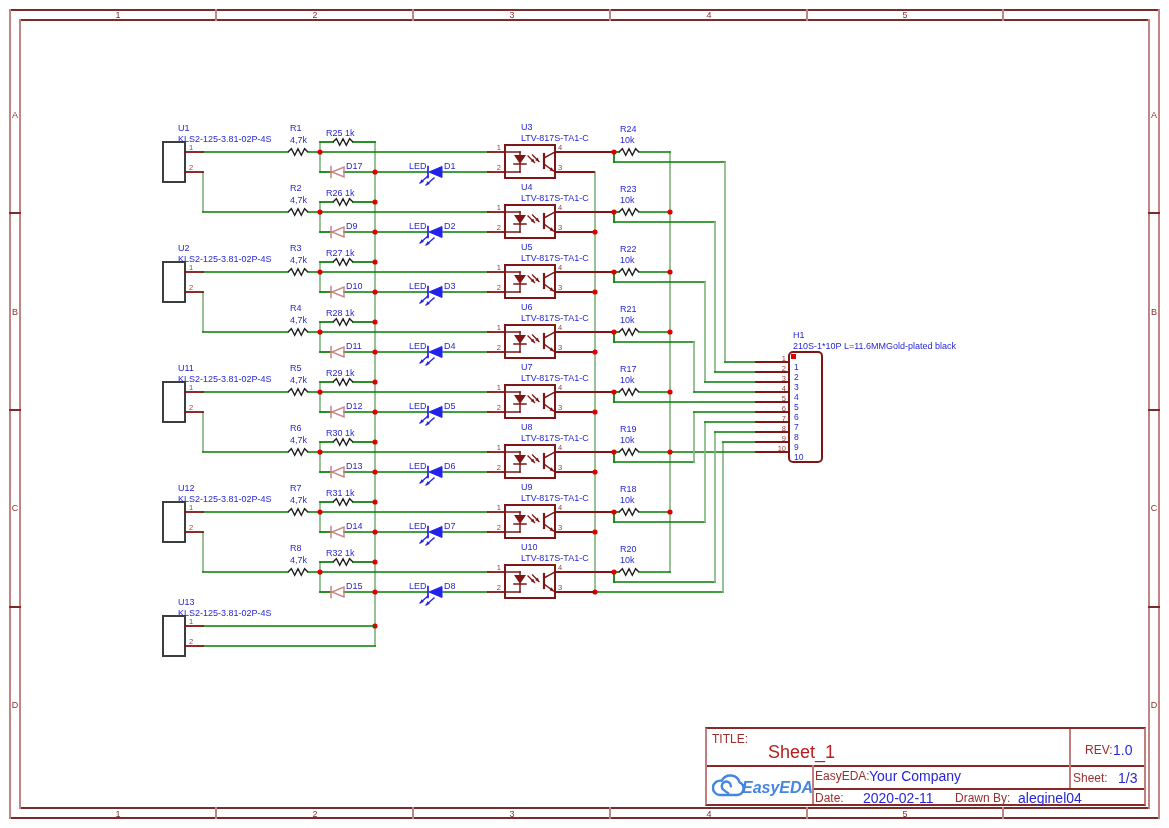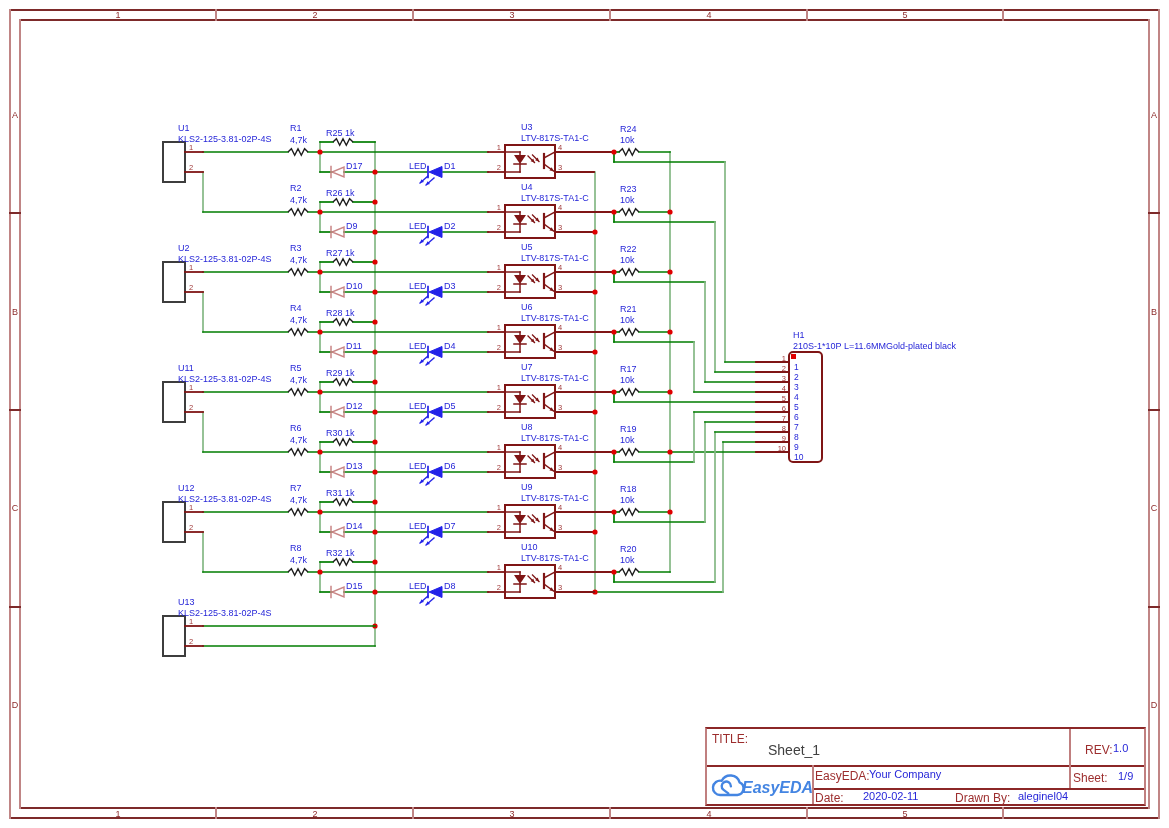--- a/index.html
+++ b/index.html
@@ -6,22 +6,22 @@
   .page{position:relative;width:1169px;height:828px;background:#ffffff;
         font-family:"Liberation Sans","DejaVu Sans",sans-serif;overflow:hidden}
   #schem{position:absolute;left:0;top:0}
   #schem text{font-family:"Liberation Sans","DejaVu Sans",sans-serif}
   .tblock{position:absolute;left:705px;top:727px;width:441px;height:79px;box-sizing:border-box;
           border-top:2px solid #8c2727;border-bottom:2px solid #8c2727;
           border-left:2px solid #c07f7f;border-right:2px solid #c07f7f;background:#fff}
   .tb-h{position:absolute;height:2px;background:#8c2727}
   .tb-v{position:absolute;width:2px;background:#c07f7f}
   .tb-label{position:absolute;color:#9c2d2d;font-size:12px;white-space:nowrap}
-  .tb-value{position:absolute;color:#2626d8;font-size:11px;white-space:nowrap}
-  .tb-title{position:absolute;color:#404040;font-size:14px;white-space:nowrap}
+  .tb-value{position:absolute;color:#2626d8;font-size:14px;white-space:nowrap}
+  .tb-title{position:absolute;color:#b91c1c;font-size:18px;white-space:nowrap}
   .tb-logo{position:absolute;left:1px;top:41px;width:113px;height:33px}
 </style>
 </head>
 <body>
 
 <div class="page">
 
   <svg id="schem" width="1169" height="828">
       <g>
         <line x1="10" y1="10" x2="1159" y2="10" stroke="#7d2a2a" stroke-width="2" stroke-linecap="square"></line>
@@ -826,21 +826,21 @@
     <div class="tb-v" style="left:362px;top:0;height:59px"></div>
     <div class="tb-v" style="left:105px;top:36px;height:39px"></div>
 
     <span class="tb-label" style="left:5px;top:3px">TITLE:</span>
     <span class="tb-title" style="left:61px;top:13px">Sheet_1</span>
     <span class="tb-label" style="left:378px;top:14px;font-size:12px">REV:</span>
     <span class="tb-value" style="left:406px;top:13px">1.0</span>
     <span class="tb-label" style="left:108px;top:40px">EasyEDA:</span>
     <span class="tb-value" style="left:162px;top:39px">Your Company</span>
     <span class="tb-label" style="left:366px;top:42px">Sheet:</span>
-    <span class="tb-value" style="left:411px;top:41px">1/9</span>
+    <span class="tb-value" style="left:411px;top:41px">1/3</span>
     <span class="tb-label" style="left:108px;top:62px">Date:</span>
     <span class="tb-value" style="left:156px;top:61px">2020-02-11</span>
     <span class="tb-label" style="left:248px;top:62px">Drawn By:</span>
     <span class="tb-value" style="left:311px;top:61px">aleginel04</span>
 
     <div class="tb-logo">
       <svg width="104" height="33" viewBox="0 0 104 33">
         <path d="M 12.5 25 A 7.2 7.2 0 1 1 13.8 10.8 A 9.6 9.6 0 0 1 31.6 12.4 A 6.6 6.6 0 0 1 29.4 25 Z" fill="none" stroke="#4485e2" stroke-width="2.4" stroke-linejoin="round" stroke-linecap="round"></path>
         <path d="M 22.9 16.2 A 4.6 4.6 0 1 0 15.6 19.9 L 20.3 23.4" fill="none" stroke="#4485e2" stroke-width="2.4" stroke-linecap="round"></path>
         <text x="34" y="23" font-size="16" font-style="italic" font-weight="bold" fill="#4485e2">EasyEDA</text>

